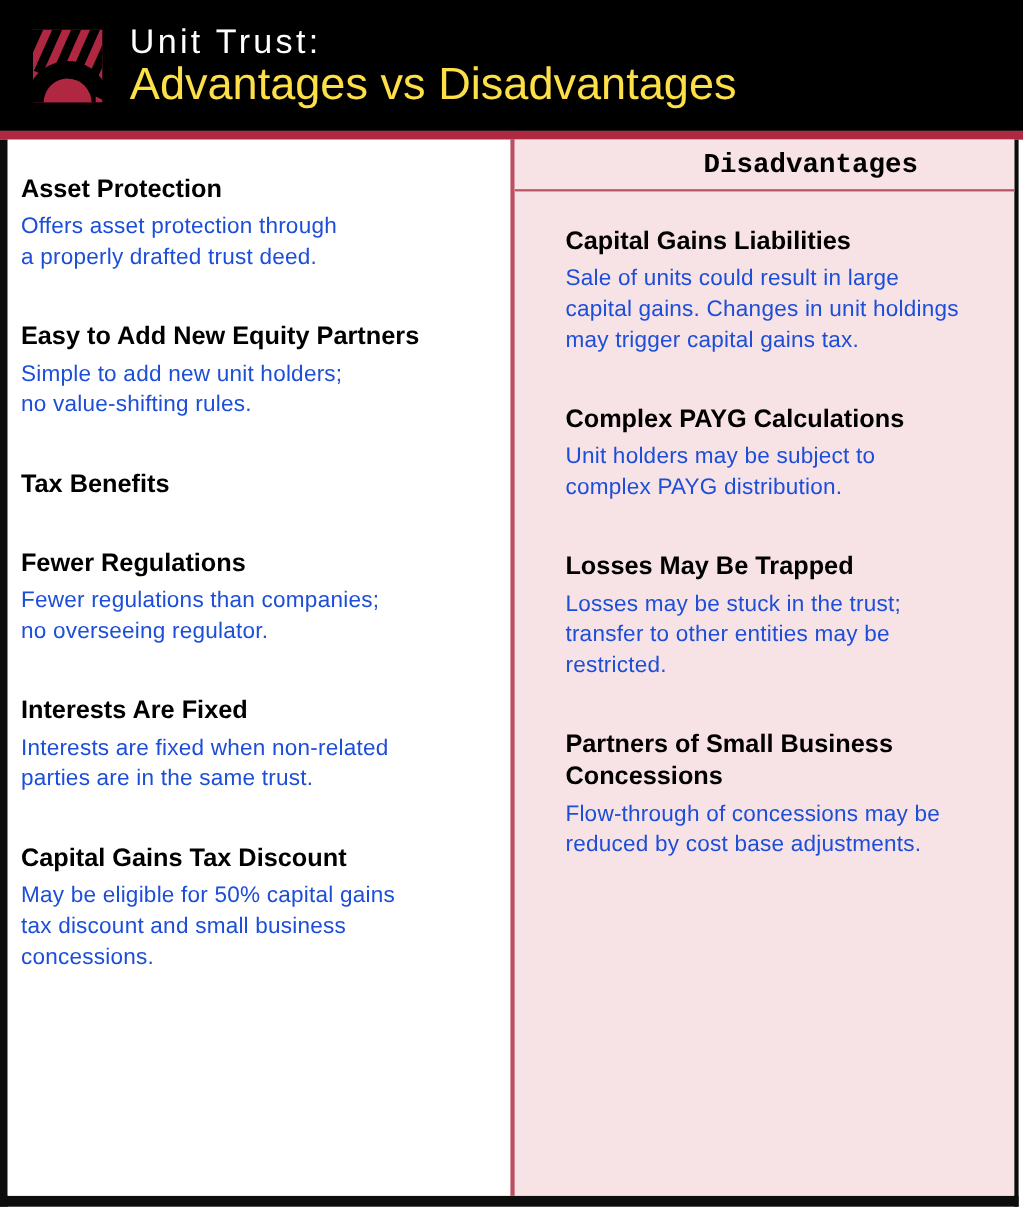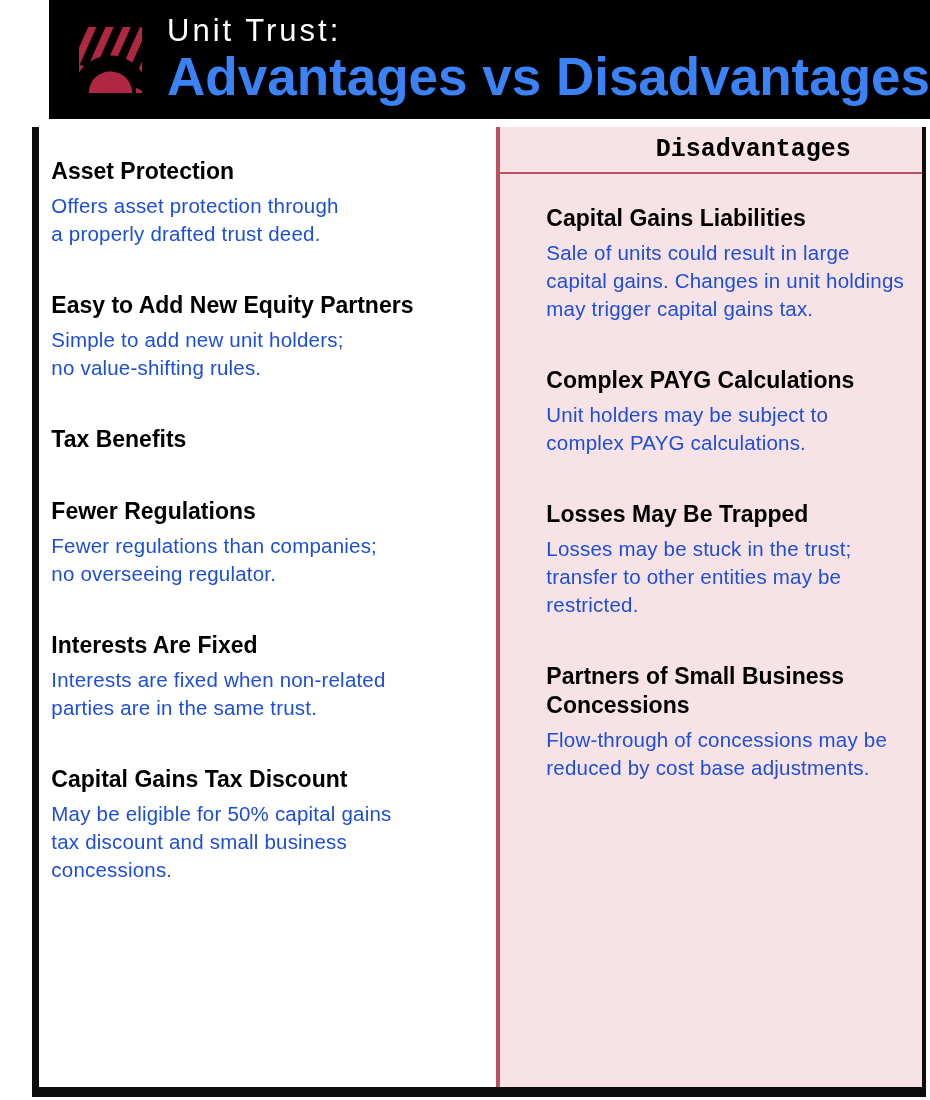--- a/index.html
+++ b/index.html
@@ -3,36 +3,36 @@
 <meta charset="utf-8">
 <style>
   * { box-sizing: border-box; }
   html, body { margin: 0; padding: 0; }
   body {
     width: 930px; height: 1100px;
     background: #ffffff;
     font-family: "Liberation Sans", sans-serif;
     overflow: hidden;
   }
-  .page { width: 930px; height: 1100px; display: flex; flex-direction: column; background:#fff;align-items:flex-end; }
+  .page { width: 930px; height: 1100px; display: flex; flex-direction: column; background:#fff; }
 
   
   .banner {
     height: 119px; background: #000;
     display: flex; align-items: center;
     padding-left: 30px; flex: 0 0 auto;
   }
   .logo-box { width: 72px; height: 80px; flex: 0 0 auto; }
   .title-block { margin-left: 16px; }
   .title-thin {
     color: #fff; font-size: 31px; font-weight: 400;
     letter-spacing: 3px; line-height: 1.12;
   }
   .title-bold {
-    color: #3b82f6; font-size: 53px; font-weight: 700;
+    color: #fde047; font-size: 41px; font-weight: 400;
     letter-spacing: 0px; line-height: 1.05;
   }
 
   
   .accent-bar { height: 8px; background: #b02742; flex: 0 0 auto; }
 
   
   .table-wrap {
     height: 970px; margin-right: 4px; margin-bottom: 3px;
     display: flex;
@@ -149,21 +149,21 @@
       <div class="col-content">
         <div class="section">
           <h3 class="section-title">Capital Gains Liabilities</h3>
           <p class="section-body">Sale of units could result in large
 capital gains. Changes in unit holdings
 may trigger capital gains tax.</p>
         </div>
         <div class="section">
           <h3 class="section-title">Complex PAYG Calculations</h3>
           <p class="section-body">Unit holders may be subject to
-complex PAYG calculations.</p>
+complex PAYG distribution.</p>
         </div>
         <div class="section">
           <h3 class="section-title">Losses May Be Trapped</h3>
           <p class="section-body">Losses may be stuck in the trust;
 transfer to other entities may be
 restricted.</p>
         </div>
         <div class="section">
           <h3 class="section-title">Partners of Small Business
 Concessions</h3>

